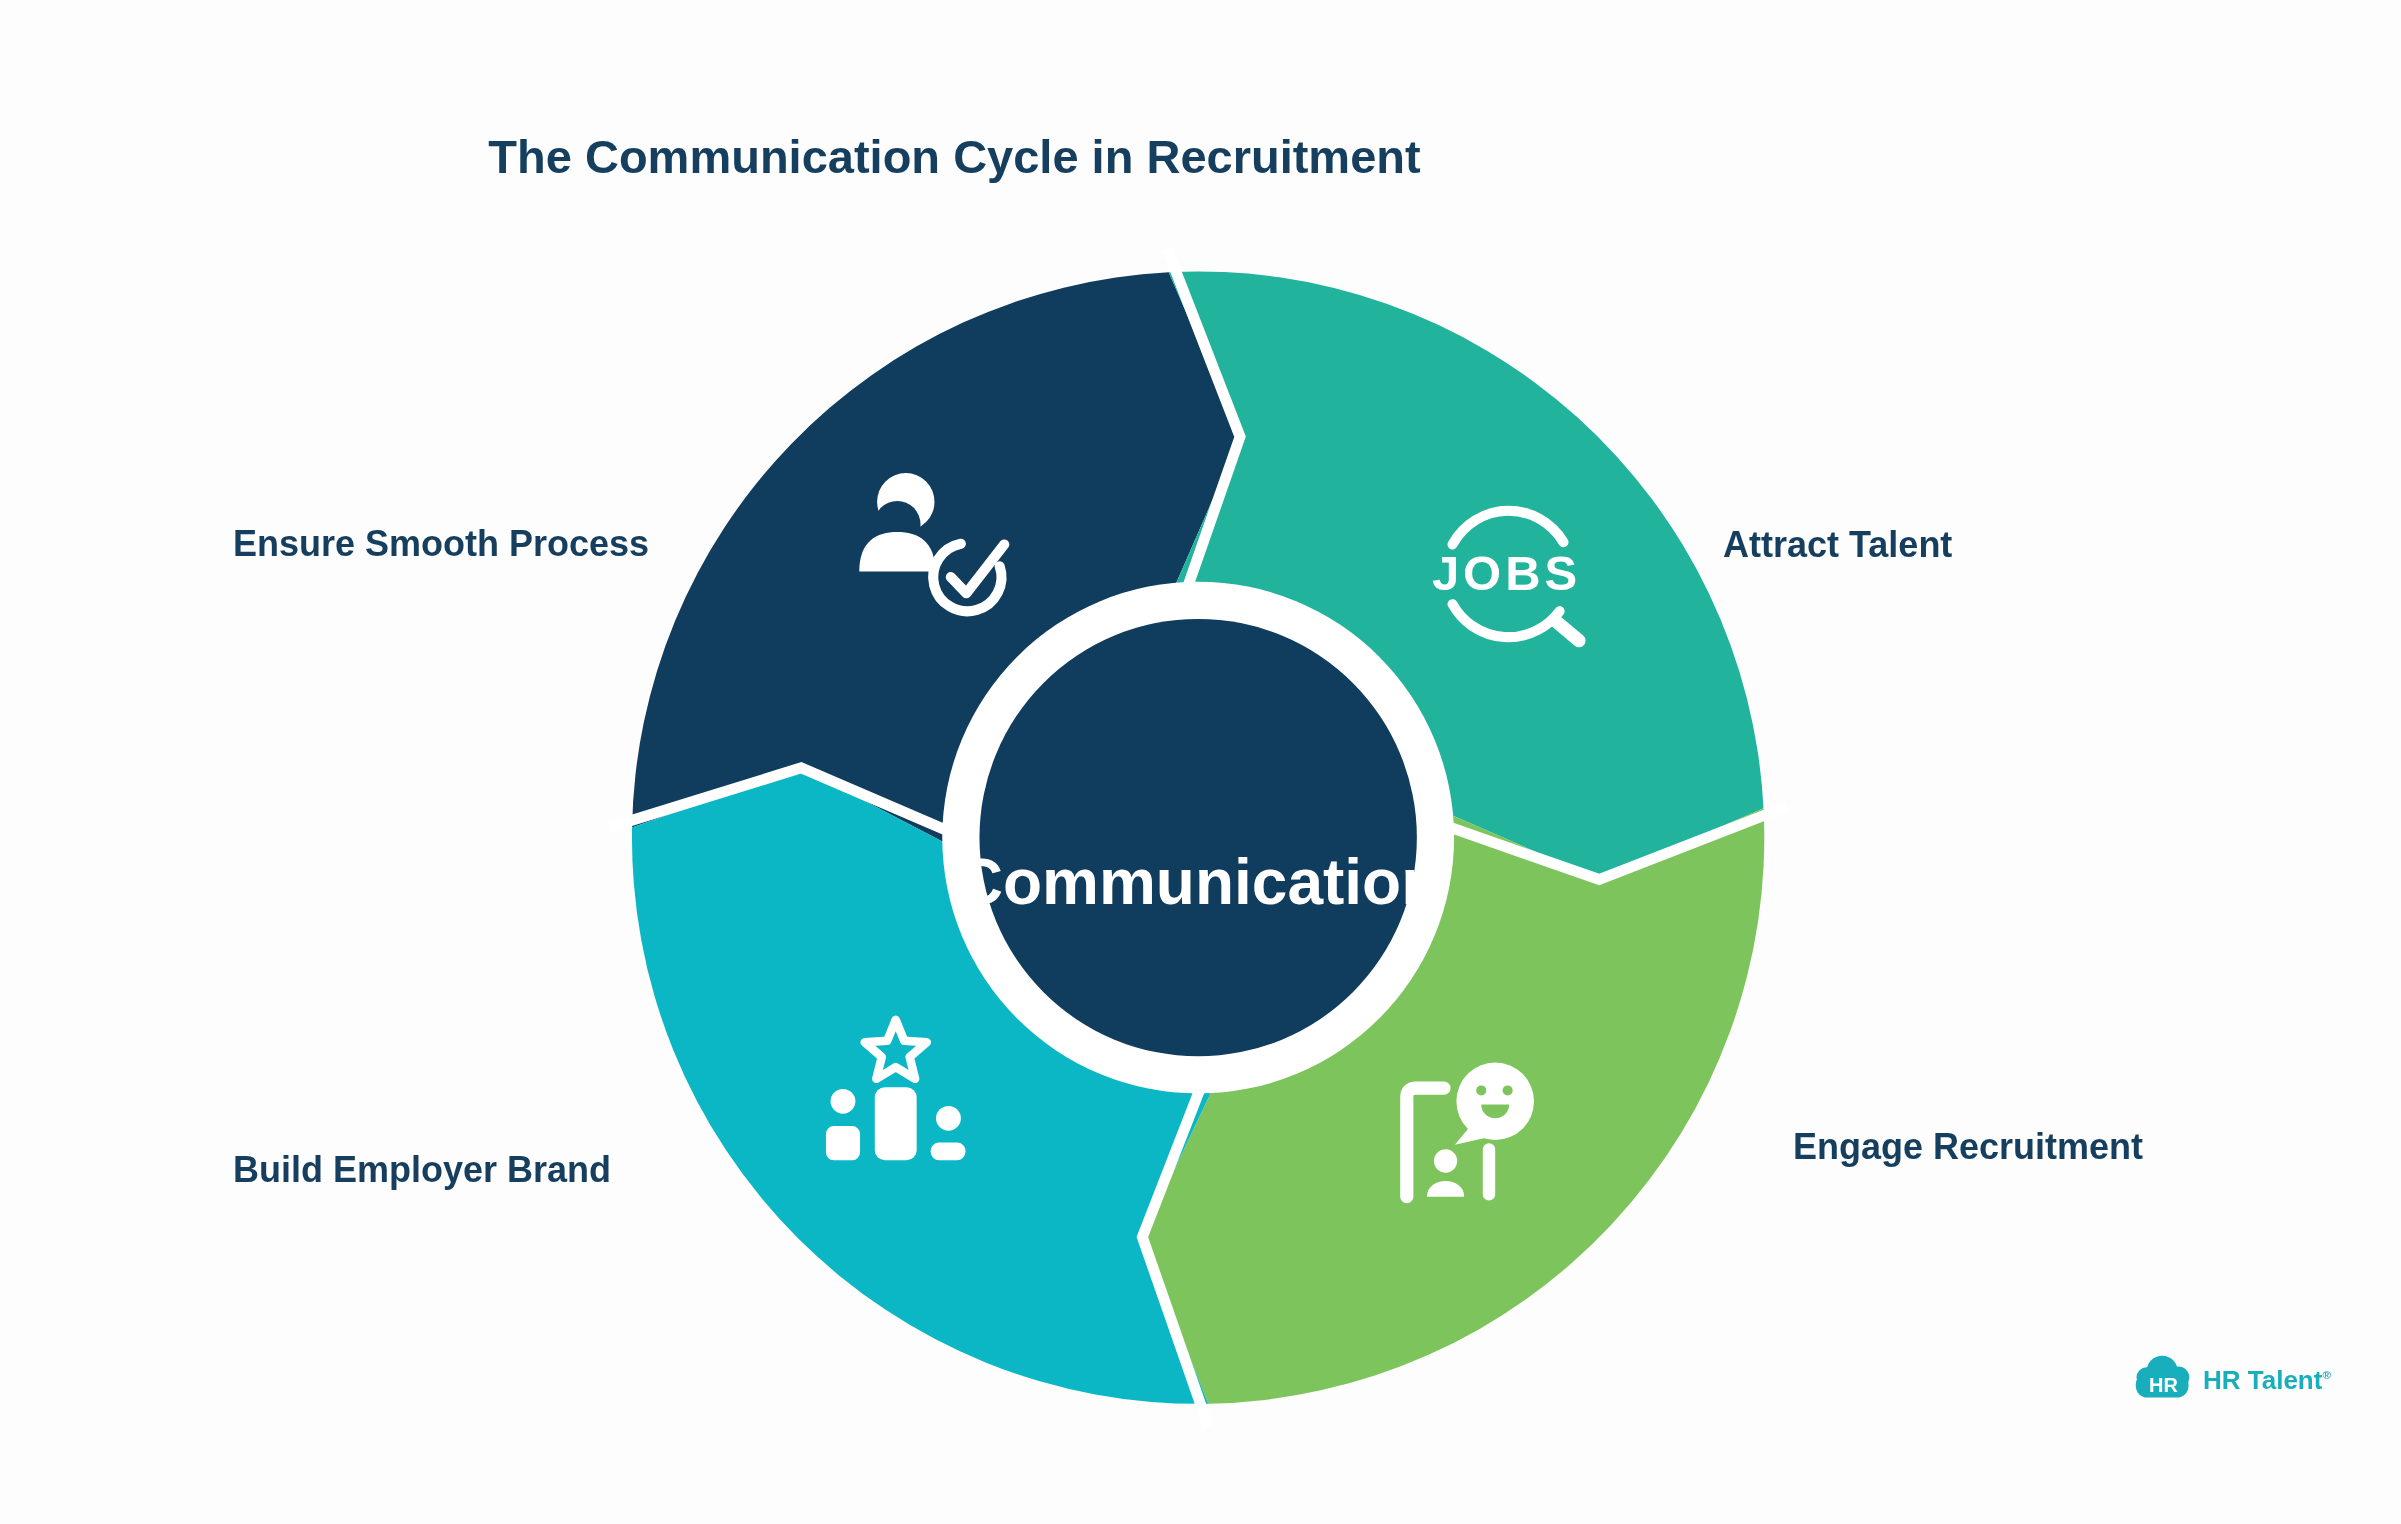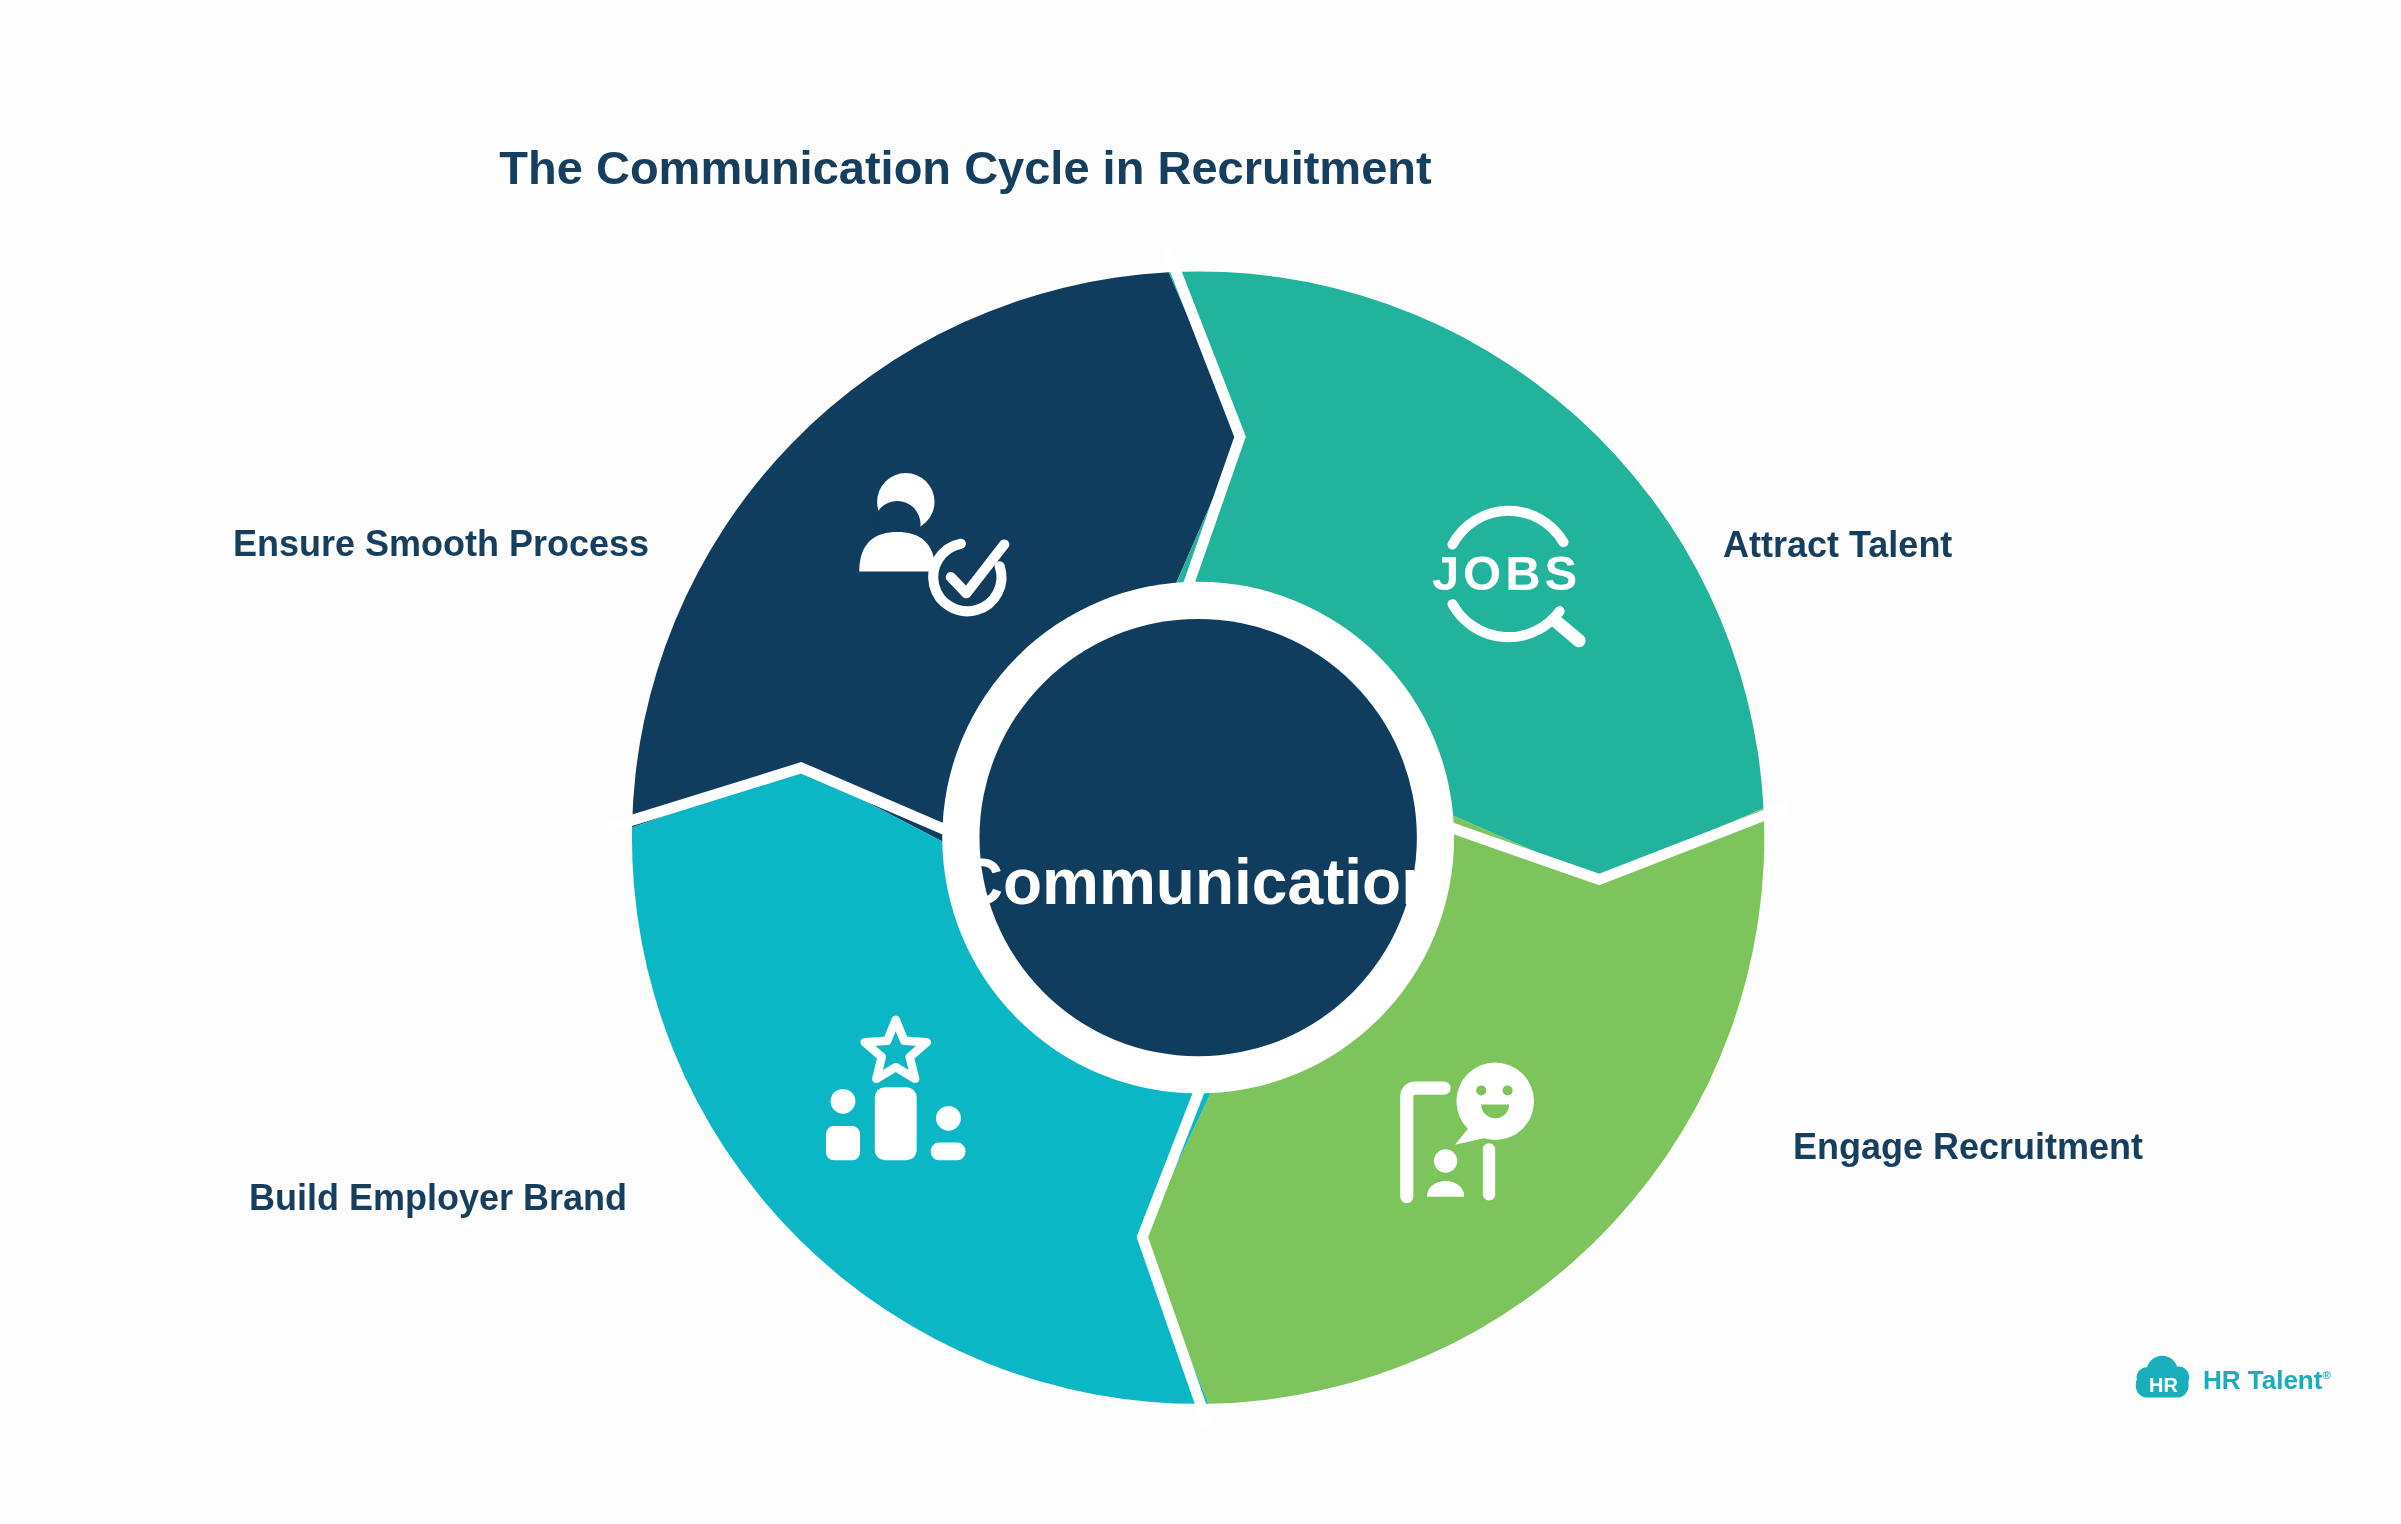--- a/index.html
+++ b/index.html
@@ -4,29 +4,29 @@
 <style>
   html,body { margin:0; padding:0; }
   .canvas {
     position:relative; width:2401px; height:1524px;
     background:#FDFDFD; overflow:hidden;
     font-family:"Liberation Sans","DejaVu Sans",sans-serif;
   }
   svg.diagram { position:absolute; left:0; top:0; width:2401px; height:1524px; }
   .page-title {
     position:absolute; left:0; top:129px; width:1909px; text-align:center;
-    font-size:47px; font-weight:bold; color:#153E5F; letter-spacing:0px; margin:11px;
+    font-size:47px; font-weight:bold; color:#153E5F; letter-spacing:0px; margin:0;
   }
   .seg-label {
     position:absolute; font-size:36px; font-weight:bold; color:#153E5F; white-space:nowrap;
   }
   .label-ensure  { left:233px; width:392px; top:523px;  text-align:left; }
   .label-attract { left:1723px; top:524px; }
   .label-engage  { left:1793px; top:1126px; }
-  .label-build   { left:233px; width:394px; top:1177px; text-align:right; }
+  .label-build   { left:233px; width:394px; top:1149px; }
   .center-label {
     position:absolute; left:954px; top:845px; width:489px; text-align:center;
     font-size:64px; font-weight:bold; color:#FFFFFF;
   }
   .jobs-text {
     position:absolute; left:1367px; top:545px; width:279px; text-align:center;
     font-size:49px; font-weight:bold; color:#FFFFFF; letter-spacing:3.9px;
   }
   .logo-hr {
     position:absolute; left:2138px; top:1374px; width:51px; text-align:center;

